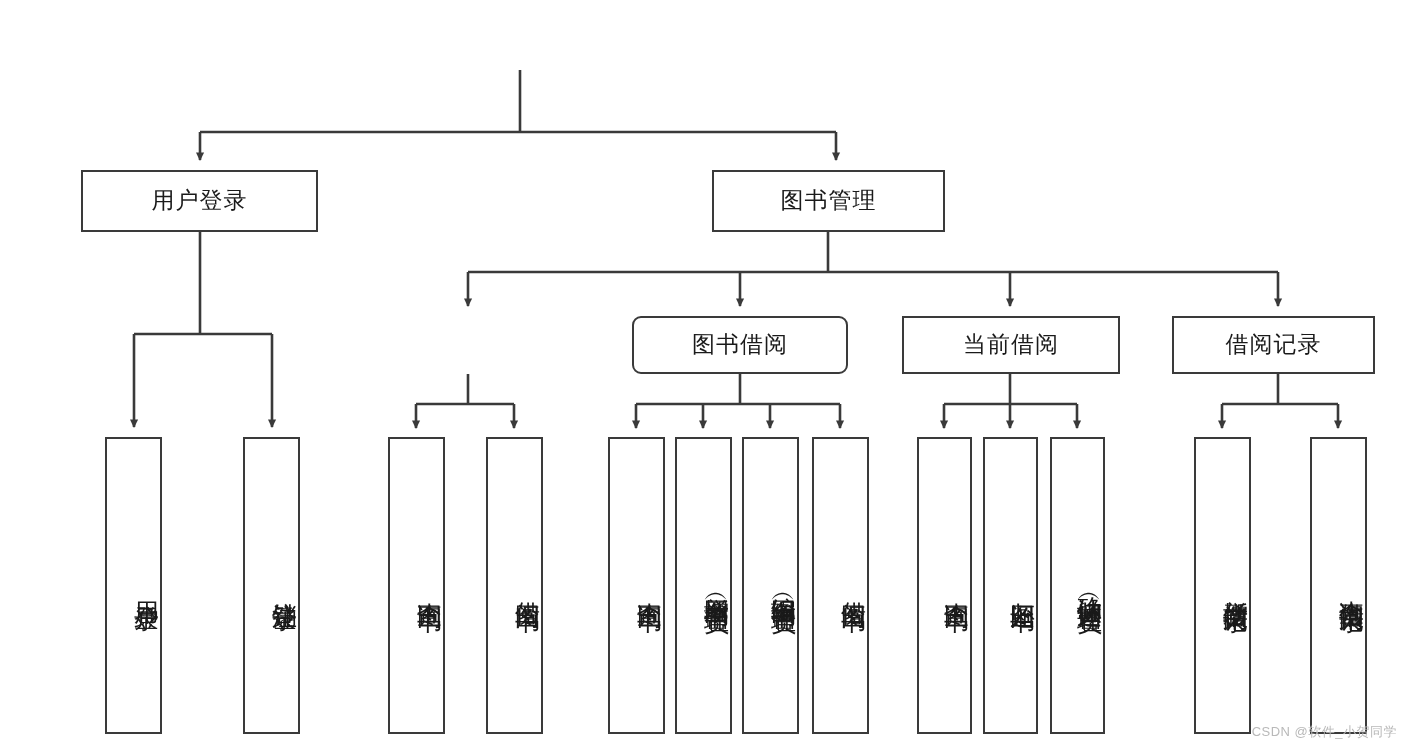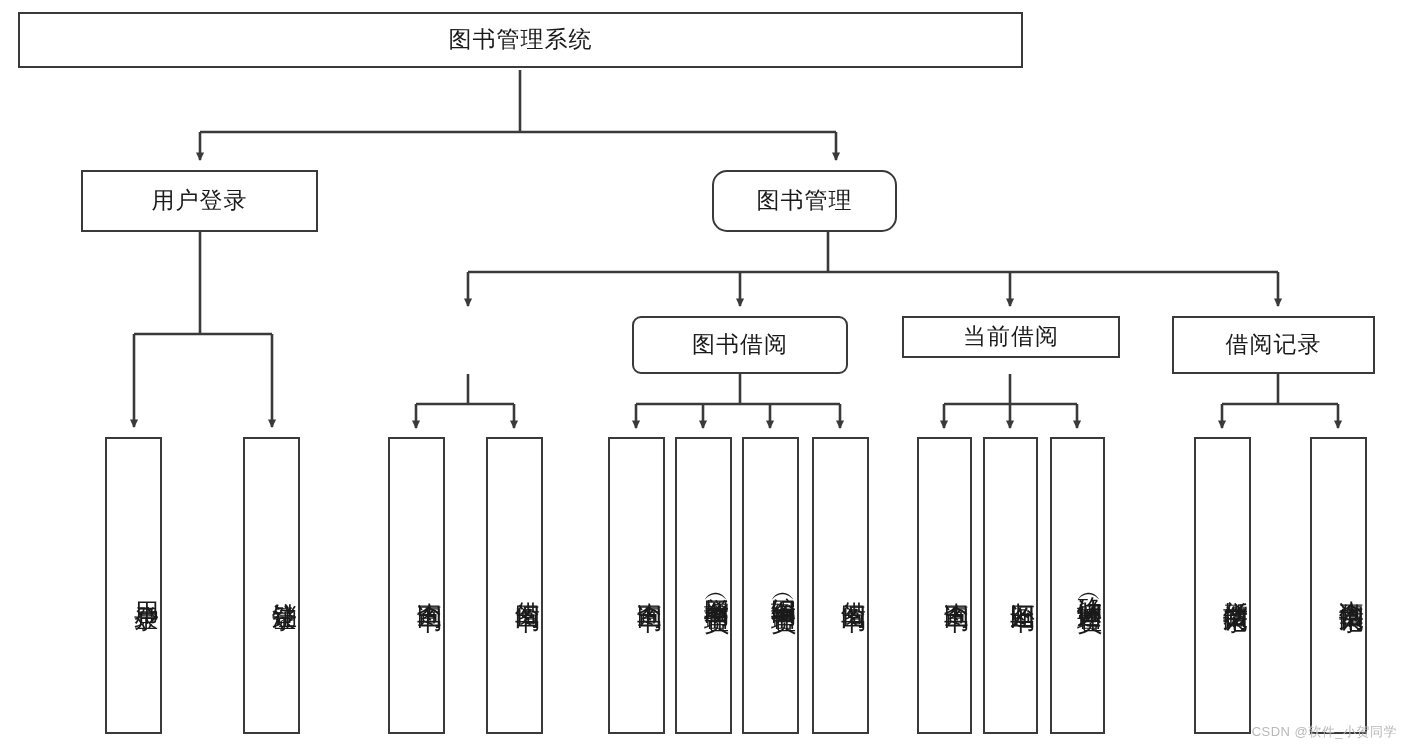--- a/index.html
+++ b/index.html
@@ -114,35 +114,32 @@
       <path d="M1010,404 L1010,428" marker-end="url(#arrow)"></path>
       <path d="M1077,404 L1077,428" marker-end="url(#arrow)"></path>
 
       <path d="M1278,374 L1278,404"></path>
       <path d="M1222,404 L1338,404"></path>
       <path d="M1222,404 L1222,428" marker-end="url(#arrow)"></path>
       <path d="M1338,404 L1338,428" marker-end="url(#arrow)"></path>
     </g>
   </svg>
 
-  <div class="node h" style="left:18px; top:12px; width:1005px; height:56px;">
-    <span>图书管理系统</span>
-  </div>
 
   <div class="node h" style="left:81px; top:170px; width:237px; height:62px;">
     <span>用户登录</span>
   </div>
-  <div class="node h" style="left:712px; top:170px; width:185px; height:62px;border-radius:15px;">
+  <div class="node h" style="left:712px; top:170px; width:233px; height:62px;">
     <span>图书管理</span>
   </div>
 
   <div class="node h" style="left:632px; top:316px; width:216px; height:58px;border-radius:9px;">
     <span>图书借阅</span>
   </div>
-  <div class="node h" style="left:902px; top:316px; width:218px; height:42px;">
+  <div class="node h" style="left:902px; top:316px; width:218px; height:58px;">
     <span>当前借阅</span>
   </div>
   <div class="node h" style="left:1172px; top:316px; width:203px; height:58px;">
     <span>借阅记录</span>
   </div>
 
   <div class="node v" style="left:105px; top:437px; width:57px; height:297px;">
     <span>用户登录</span>
   </div>
   <div class="node v" style="left:243px; top:437px; width:57px; height:297px;">

